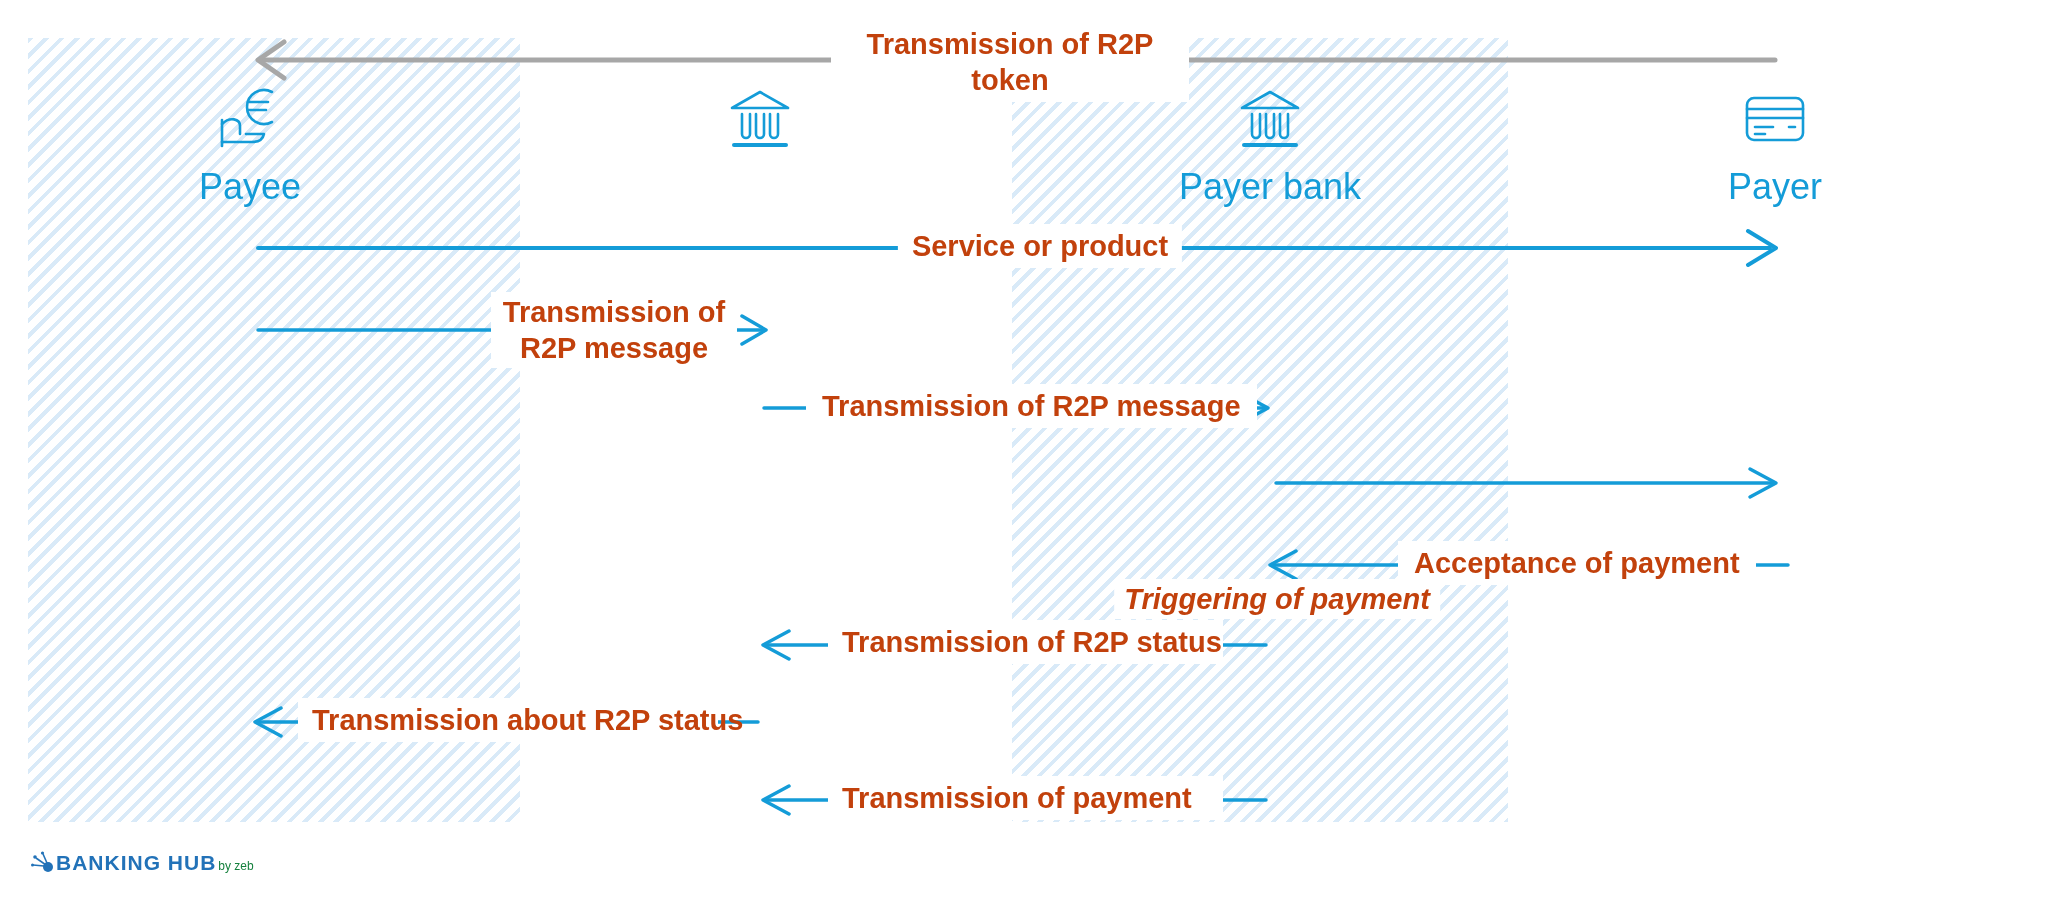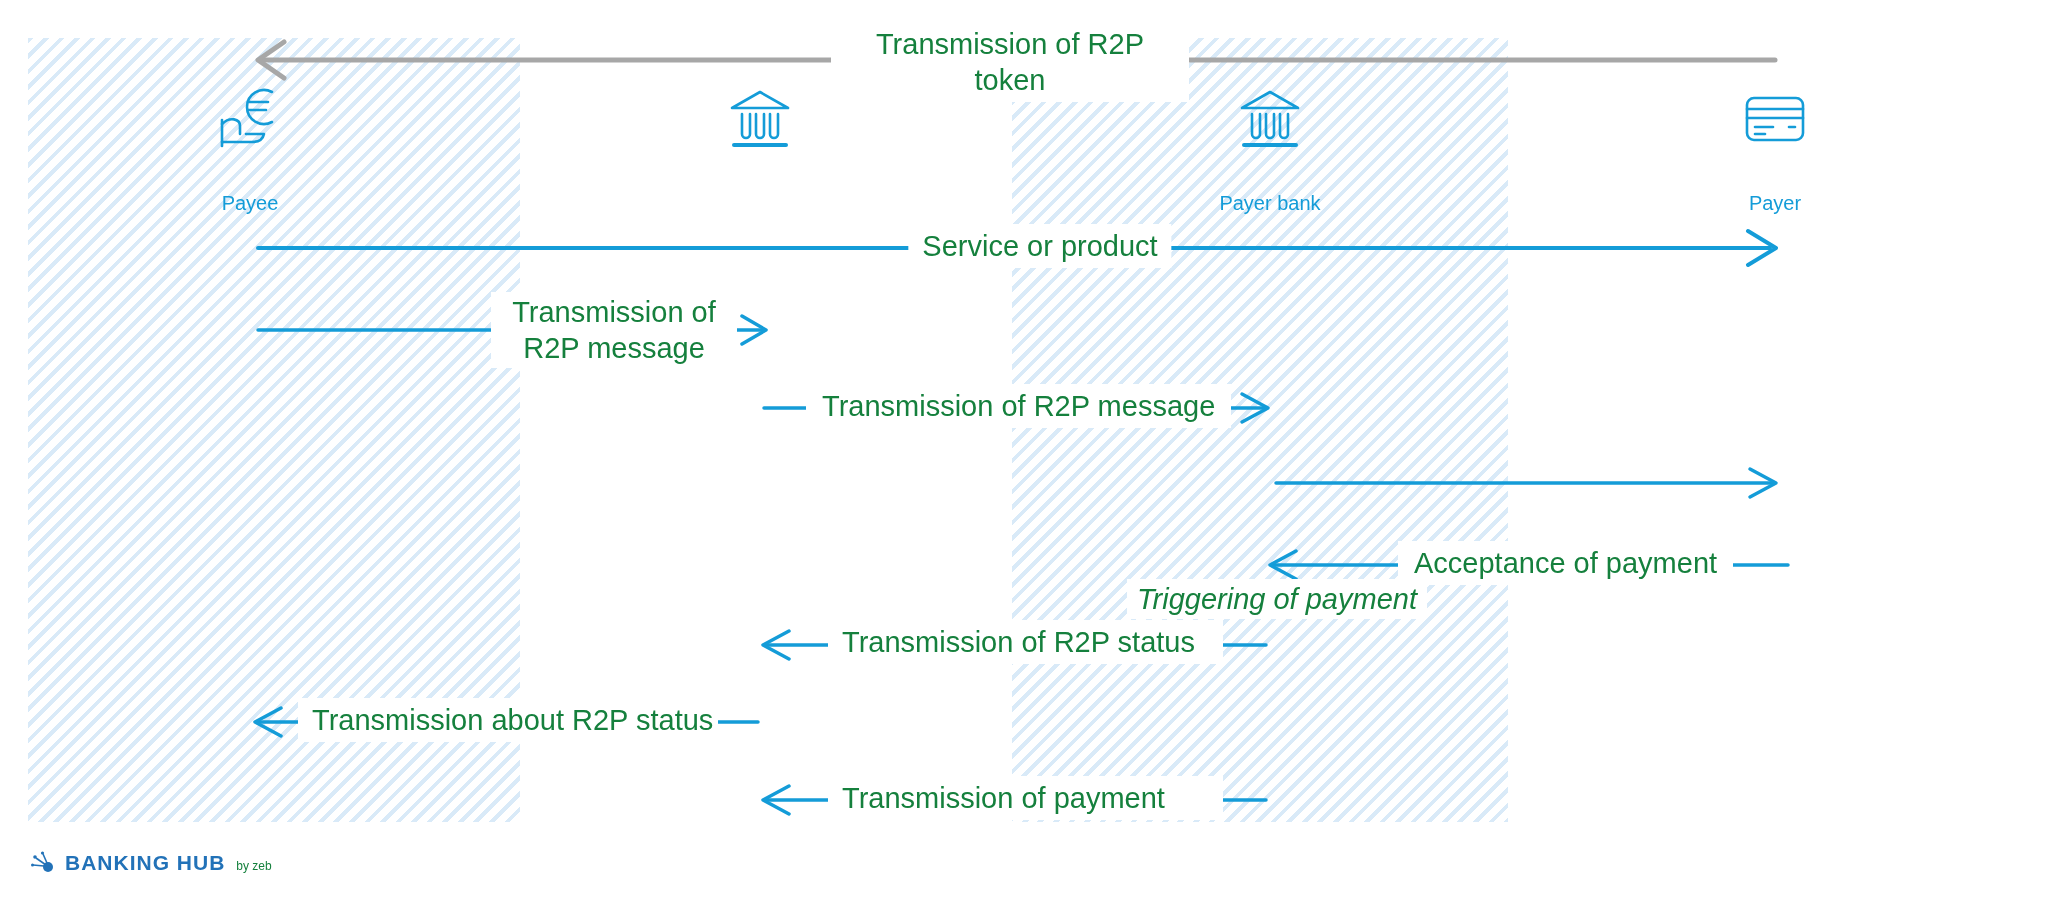--- a/index.html
+++ b/index.html
@@ -12,42 +12,42 @@
     position:absolute; top:38px; height:784px; z-index:0;
     background:repeating-linear-gradient(135deg,#d9eaf8 0 4px,#ffffff 4px 11px);
   }
   .band.payee{left:28px;width:492px;}
   .band.payerbank{left:1012px;width:496px;}
 
   svg.overlay{position:absolute;left:0;top:0;z-index:1;}
 
   
   .lbl{
-    position:absolute; z-index:2; background:#fff; color:#15803d;
-    font-size:29px; line-height:36px; white-space:nowrap; padding:4px 14px;
+    position:absolute; z-index:2; background:#fff; color:#c2410c;
+    font-size:29px; line-height:36px; white-space:nowrap; padding:4px 14px;font-weight:bold;
   }
   .lbl.center{transform:translateX(-50%); text-align:center;}
   .lbl.wrap{white-space:normal;}
   .lbl.note{font-style:italic;}
   .lbl.left{text-align:left;}
 
   
   .participant{
     position:absolute; top:76px; width:240px; transform:translateX(-50%);
     text-align:center; z-index:2;
   }
   .participant .pname{
-    color:#149cd8; font-size:20px; line-height:34px; margin-top:22px;
+    color:#149cd8; font-size:36px; line-height:34px; margin-top:6px;
   }
   .picon{display:inline-block;}
 
   
   .footer{
     position:absolute; left:30px; top:850px; z-index:2;
-    display:flex; align-items:center; gap:9px;
+    display:flex; align-items:center; 
   }
   .brand{color:#2272b8; font-size:21px; letter-spacing:1px; font-weight:600;}
   .brand b{font-weight:800;}
   .byline{color:#15803d; font-size:12px; margin-left:2px; padding-top:6px;}
 </style>
 </head>
 <body>
 
 <div class="canvas">
 

